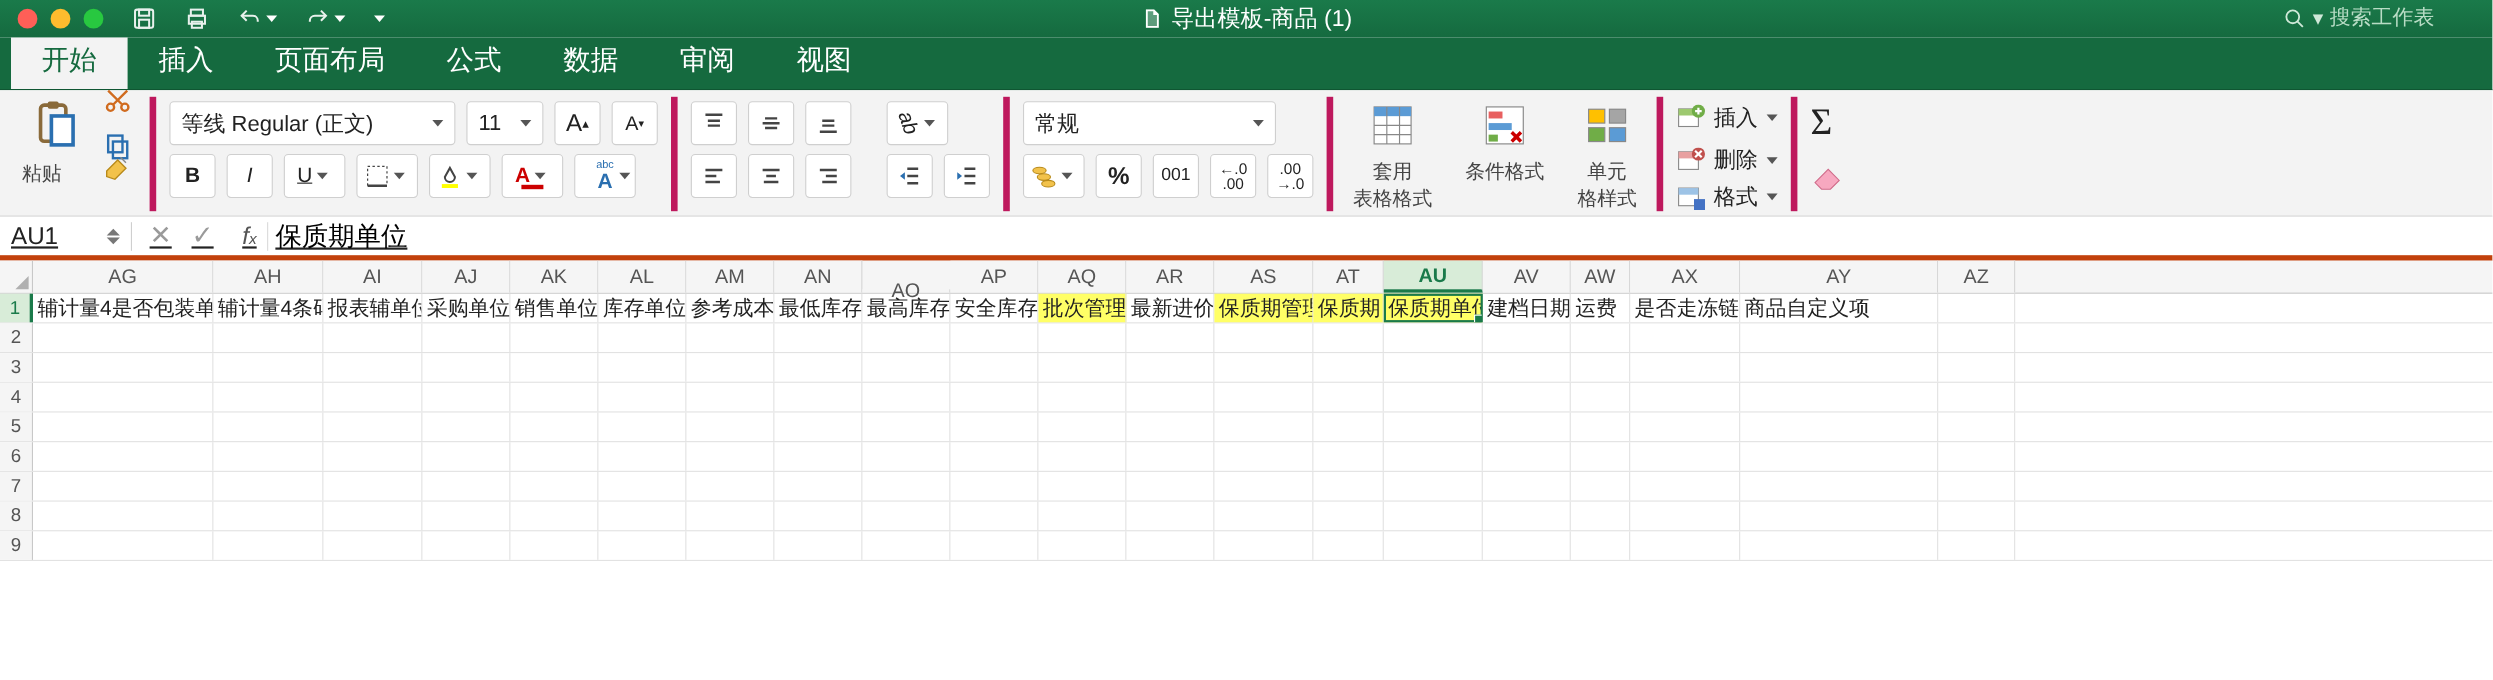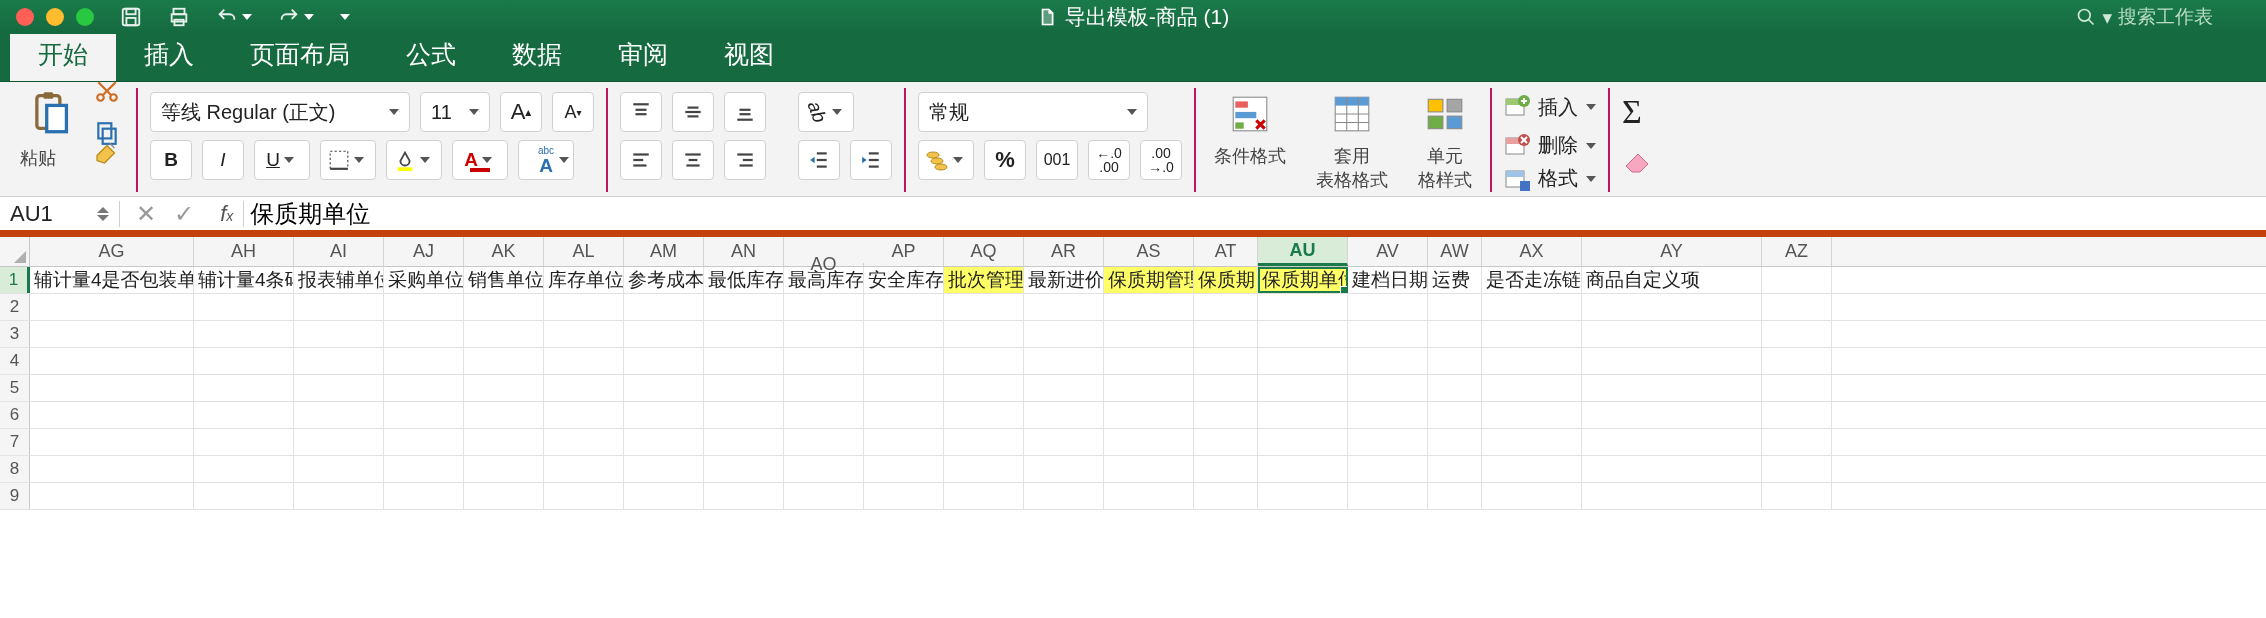--- a/index.html
+++ b/index.html
@@ -16,35 +16,35 @@
   .searchwrap input { background:transparent; border:none; color:#cfe8d8; font-size:19px; outline:none; width:130px; }
   .searchwrap input::placeholder{color:#b8dcc5;}
 
   
   .tabs { height:48px; background:#156a3f; display:flex; align-items:flex-end; padding:0 10px; border-bottom:1px solid #0f5531;}
   .tab { color:#fff; font-size:25px; padding:8px 28px 10px; cursor:pointer;}
   .tab.active { background:#f3f3f3; color:#156a3f; border-radius:4px 4px 0 0;}
 
   
   .ribbon { height:115px; background:#f3f3f3; border-bottom:1px solid #cfcfcf; display:flex; padding:6px 8px 4px; gap:0; }
-  .group { display:flex; flex-direction:column; justify-content:flex-start; padding:0 12px; border-right:2px solid #be185d; }
+  .group { display:flex; flex-direction:column; justify-content:flex-start; padding:0 12px; border-right:6px solid #be185d; }
   .group:last-child{border-right:none;}
   .row { display:flex; align-items:center; gap:10px; height:48px;}
   .btn, .combo, .icon { background:#fff; border:1px solid #cfcfcf; border-radius:4px; display:flex; align-items:center; justify-content:center; }
   .icon { width:42px; height:40px; }
   .combo { height:40px; padding:0 10px; font-size:20px; }
   .drop { width:18px; height:40px; border-left:1px solid #cfcfcf; display:flex; align-items:center; justify-content:center;}
   .arrow-d { width:0;height:0;border-left:5px solid transparent;border-right:5px solid transparent;border-top:6px solid #555;}
   .lbl-under { font-size:18px; color:#444; text-align:center; padding-top:2px;}
   .bigbtn { display:flex; flex-direction:column; align-items:center; gap:4px; padding:2px 6px;}
   .bigbtn .icon-lg{width:48px;height:48px;display:flex;align-items:center;justify-content:center;}
   .plain-icon{width:34px;height:34px;display:flex;align-items:center;justify-content:center;}
 
   
-  .fbar { height:40px; border-bottom:7px solid #c2410c; display:flex; align-items:center; background:#fff;}
+  .fbar { height:40px; border-bottom:5px solid #c2410c; display:flex; align-items:center; background:#fff;text-decoration:underline;}
   .namebox { width:120px; border-right:1px solid #cfcfcf; display:flex; align-items:center; justify-content:space-between; padding:0 10px; font-size:22px;}
   .stepper{display:flex;flex-direction:column;gap:2px;}
   .stepper span{width:0;height:0;border-left:6px solid transparent;border-right:6px solid transparent;}
   .fx-btns{display:flex;align-items:center;gap:18px;padding:0 16px;color:#9a9a9a;font-size:24px;}
   .fx{font-style:italic;color:#555;font-size:22px;padding:0 10px;}
   .formula-input{flex:1;font-size:24px;padding:0 6px;border:none;outline:none;}
 
   
   .grid{display:flex;flex-direction:column;}
   .colhdr{display:flex;height:30px;border-bottom:1px solid #c8c8c8;background:#f5f5f5;}
@@ -326,41 +326,41 @@
           <span>→.0</span>
         </div>
     </div>
   </div>
 
   <div class="group" style="flex-direction:row;align-items:flex-start;gap:18px">
     <div class="bigbtn">
       <div class="icon-lg">
           <svg width="42" height="42" viewBox="0 0 40 40">
             <rect x="4" y="4" width="32" height="32" fill="#fff" stroke="#888"></rect>
-            <rect x="6" y="8" width="12" height="6" fill="#e86060"></rect>
-            <rect x="6" y="18" width="20" height="6" fill="#5b9bd5"></rect>
-            <rect x="6" y="28" width="8" height="6" fill="#70ad47"></rect>
-            <path d="M26 26l8 8M34 26l-8 8" stroke="#c00" stroke-width="3"></path>
-          </svg>
-        </div>
-      <span class="lbl-under">条件格式</span>
-    </div>
-    <div class="bigbtn">
-      <div class="icon-lg">
-          <svg width="42" height="42" viewBox="0 0 40 40">
-            <rect x="4" y="4" width="32" height="32" fill="#fff" stroke="#888"></rect>
             <rect x="4" y="4" width="32" height="8" fill="#5b9bd5"></rect>
             <line x1="4" y1="20" x2="36" y2="20" stroke="#888"></line>
             <line x1="4" y1="28" x2="36" y2="28" stroke="#888"></line>
             <line x1="15" y1="4" x2="15" y2="36" stroke="#888"></line>
             <line x1="26" y1="4" x2="26" y2="36" stroke="#888"></line>
           </svg>
         </div>
       <span class="lbl-under" style="white-space:pre">套用
 表格格式</span>
+    </div>
+    <div class="bigbtn">
+      <div class="icon-lg">
+          <svg width="42" height="42" viewBox="0 0 40 40">
+            <rect x="4" y="4" width="32" height="32" fill="#fff" stroke="#888"></rect>
+            <rect x="6" y="8" width="12" height="6" fill="#e86060"></rect>
+            <rect x="6" y="18" width="20" height="6" fill="#5b9bd5"></rect>
+            <rect x="6" y="28" width="8" height="6" fill="#70ad47"></rect>
+            <path d="M26 26l8 8M34 26l-8 8" stroke="#c00" stroke-width="3"></path>
+          </svg>
+        </div>
+      <span class="lbl-under">条件格式</span>
     </div>
     <div class="bigbtn">
       <div class="icon-lg">
           <svg width="42" height="42" viewBox="0 0 40 40">
             <rect x="4" y="6" width="14" height="12" fill="#ffc000" stroke="#888"></rect>
             <rect x="22" y="6" width="14" height="12" fill="#a5a5a5" stroke="#888"></rect>
             <rect x="4" y="22" width="14" height="12" fill="#70ad47" stroke="#888"></rect>
             <rect x="22" y="22" width="14" height="12" fill="#5b9bd5" stroke="#888"></rect>
           </svg>
         </div>

